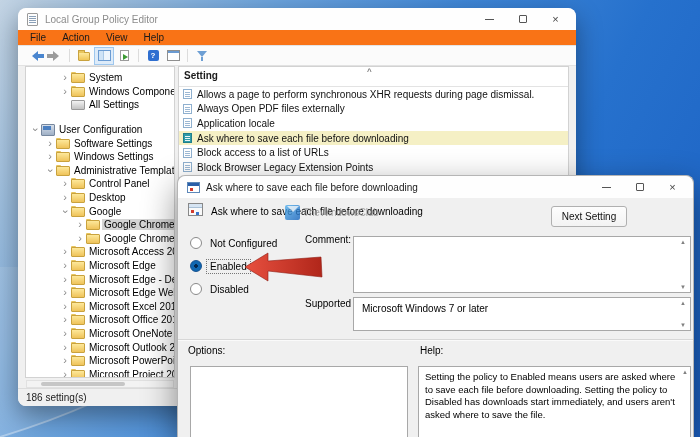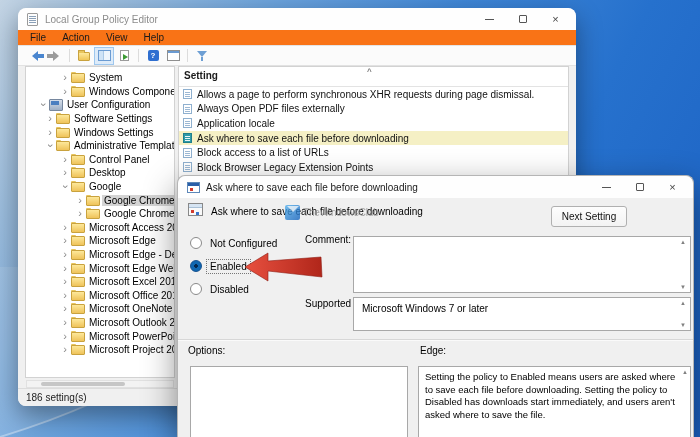--- a/index.html
+++ b/index.html
@@ -198,22 +198,27 @@
           <span class="ticon"></span>
           <span class="tlabel">System</span>
         </div>
 
         <div class="tree-item exp-closed ic-folder" style="padding-left: 33px;">
           <span class="chev"></span>
           <span class="ticon"></span>
           <span class="tlabel">Windows Componen</span>
         </div>
 
-
-        <div class="tree-item exp-open ic-user" style="padding-left: 11px;">
+        <div class="tree-item exp-none ic-gear" style="padding-left: 33px;">
+          <span class="chev"></span>
+          <span class="ticon"></span>
+          <span class="tlabel">All Settings</span>
+        </div>
+
+        <div class="tree-item exp-open ic-user" style="padding-left: 3px; margin-top: 11px;">
           <span class="chev"></span>
           <span class="ticon"></span>
           <span class="tlabel">User Configuration</span>
         </div>
 
         <div class="tree-item exp-closed ic-folder" style="padding-left: 18px;">
           <span class="chev"></span>
           <span class="ticon"></span>
           <span class="tlabel">Software Settings</span>
         </div>
@@ -414,21 +419,21 @@
     <span class="sb-dn" style="right:7px; top:108px; bottom:auto;">▼</span>
 
     <span class="lbl" style="left:127px; top:122px;">Supported on:</span>
     <div class="box supported-box">Microsoft Windows 7 or later</div>
     <span class="sb-up" style="right:7px; top:124px;">▲</span>
     <span class="sb-dn" style="right:7px; top:146px; bottom:auto;">▼</span>
 
     <div class="divider"></div>
 
     <span class="lbl" style="left:10px; top:169px;">Options:</span>
-    <span class="lbl" style="left:242px; top:169px;">Edge:</span>
+    <span class="lbl" style="left:242px; top:169px;">Help:</span>
     <div class="box options-box"></div>
     <div class="box help-box">Setting the policy to Enabled means users are asked where to save each file before downloading. Setting the policy to Disabled has downloads start immediately, and users aren't asked where to save the file.
 
 Leaving the policy unset lets users change this setting.</div>
     <span class="sb-up" style="right:5px; top:193px;">▲</span>
   </div>
 
   <svg class="red-arrow" width="80" height="34" viewBox="0 0 80 34">
     <defs>
       <linearGradient id="ag" x1="0" y1="0" x2="1" y2="0">

